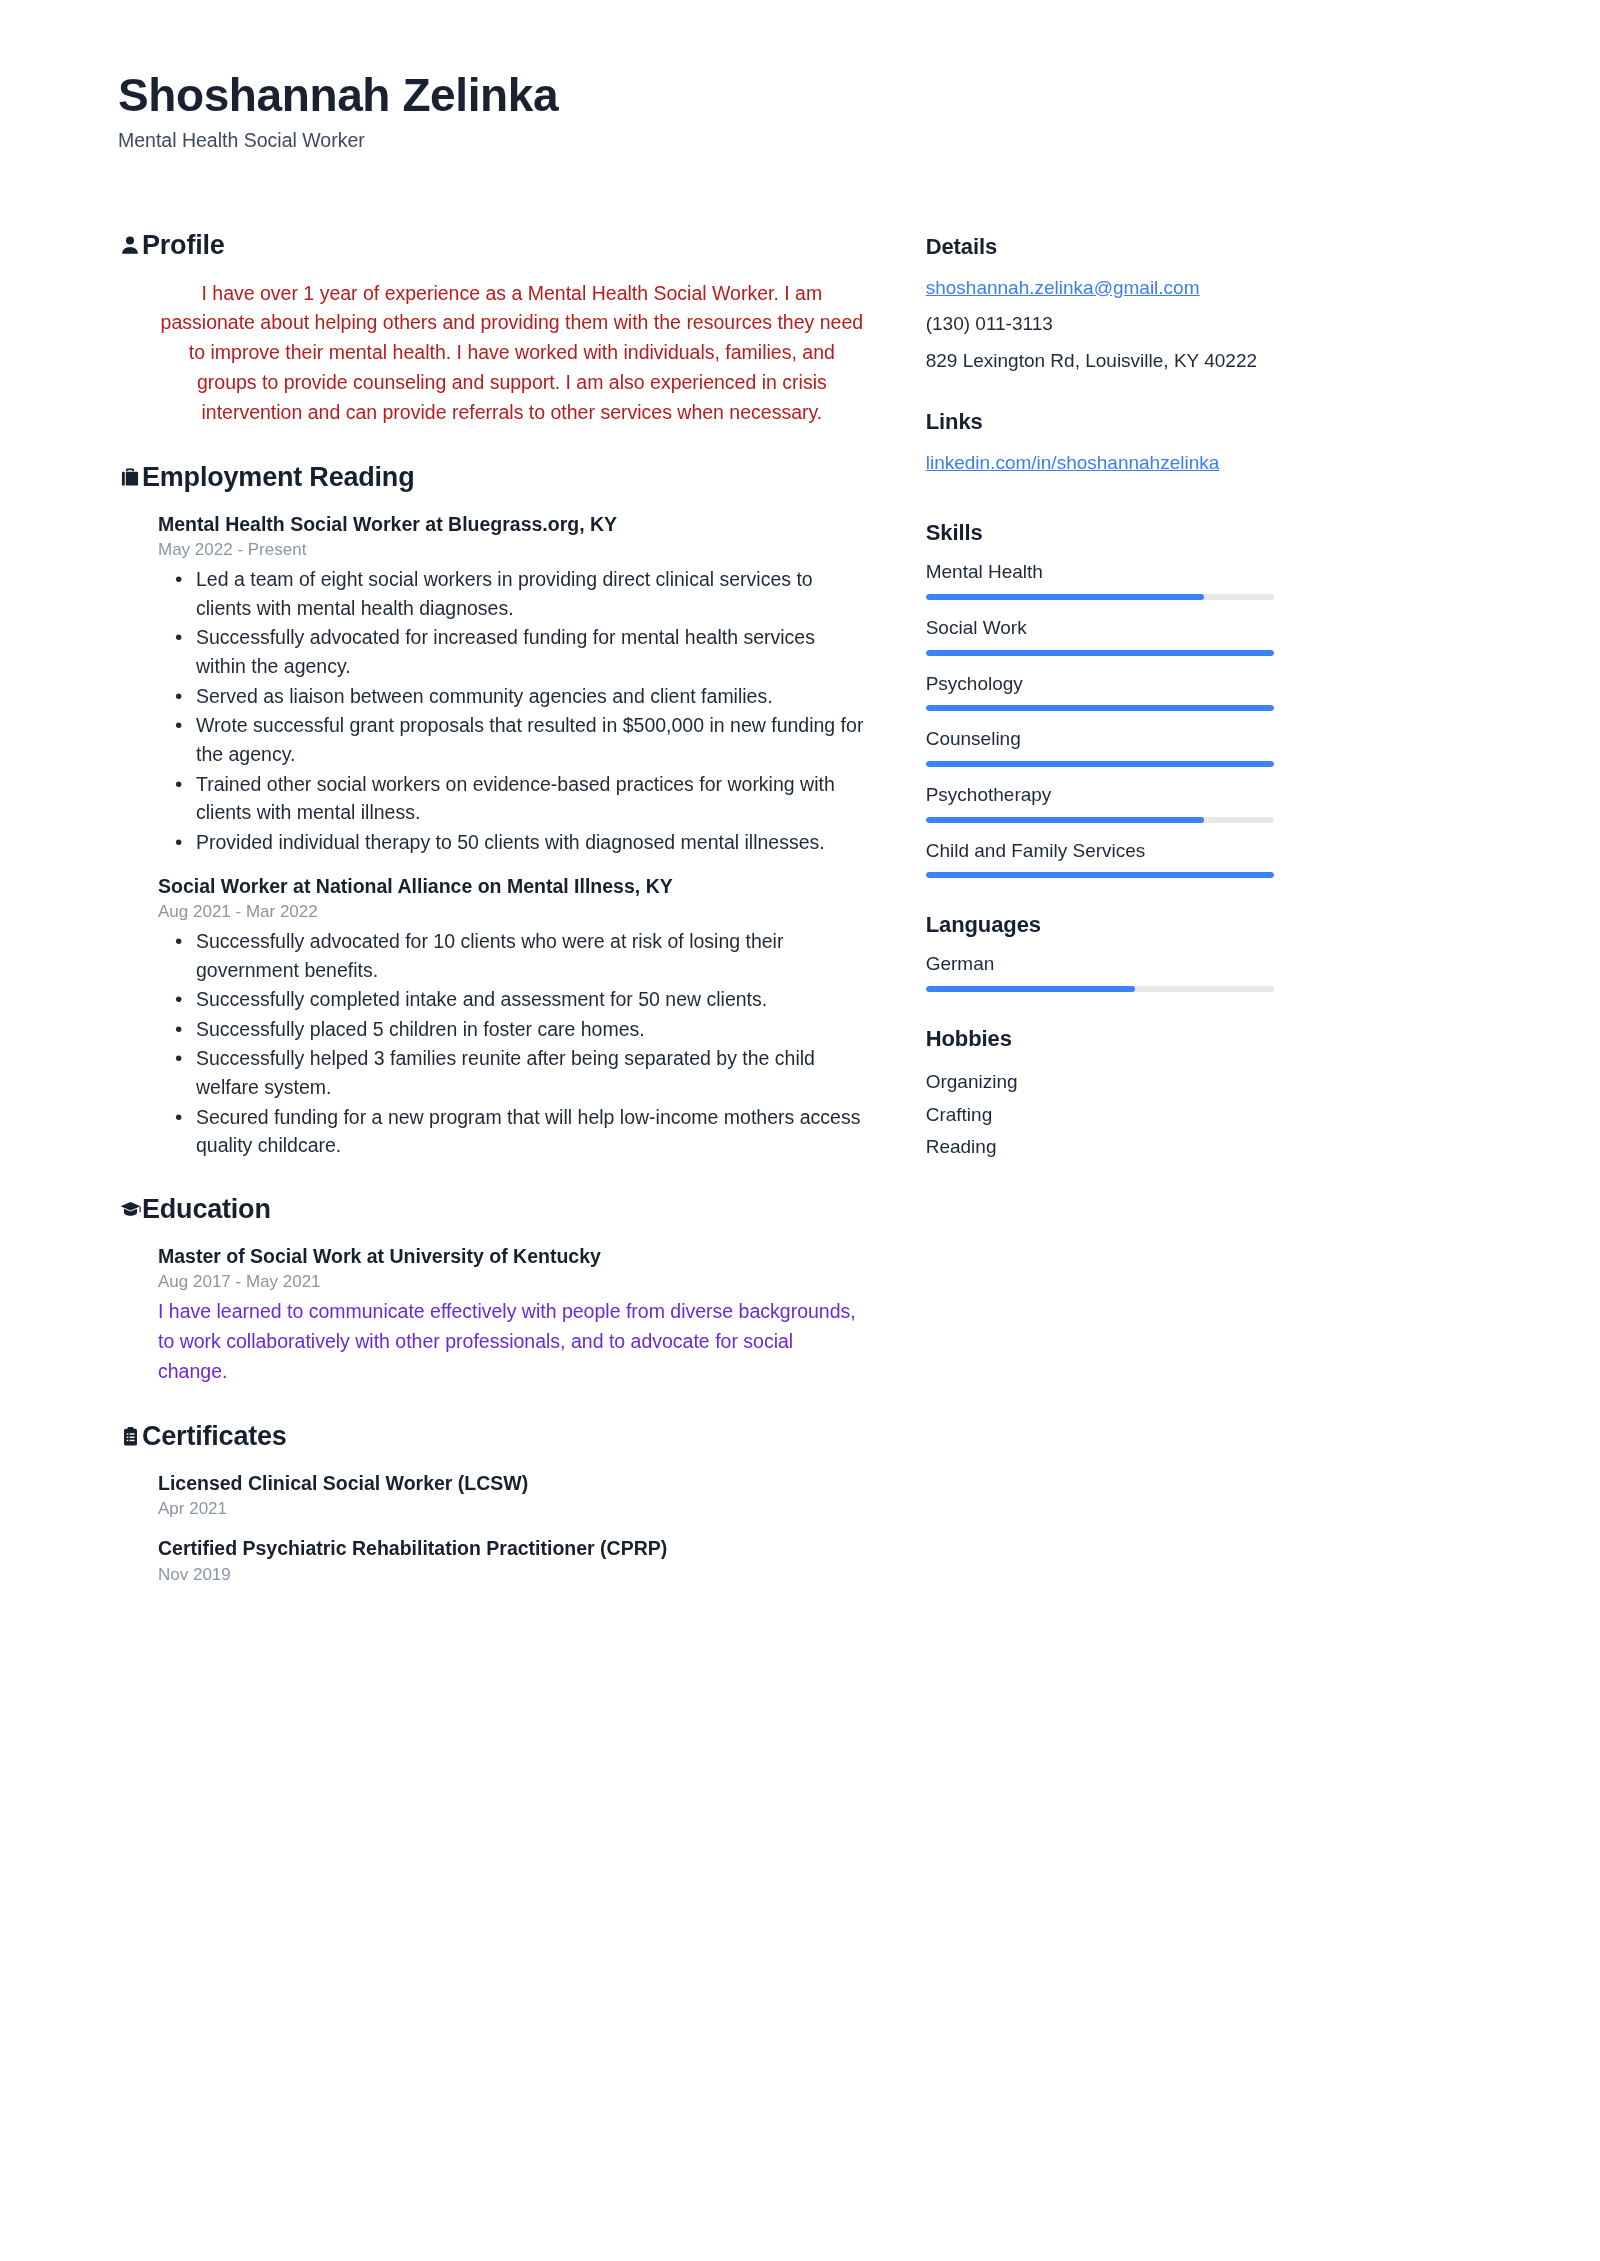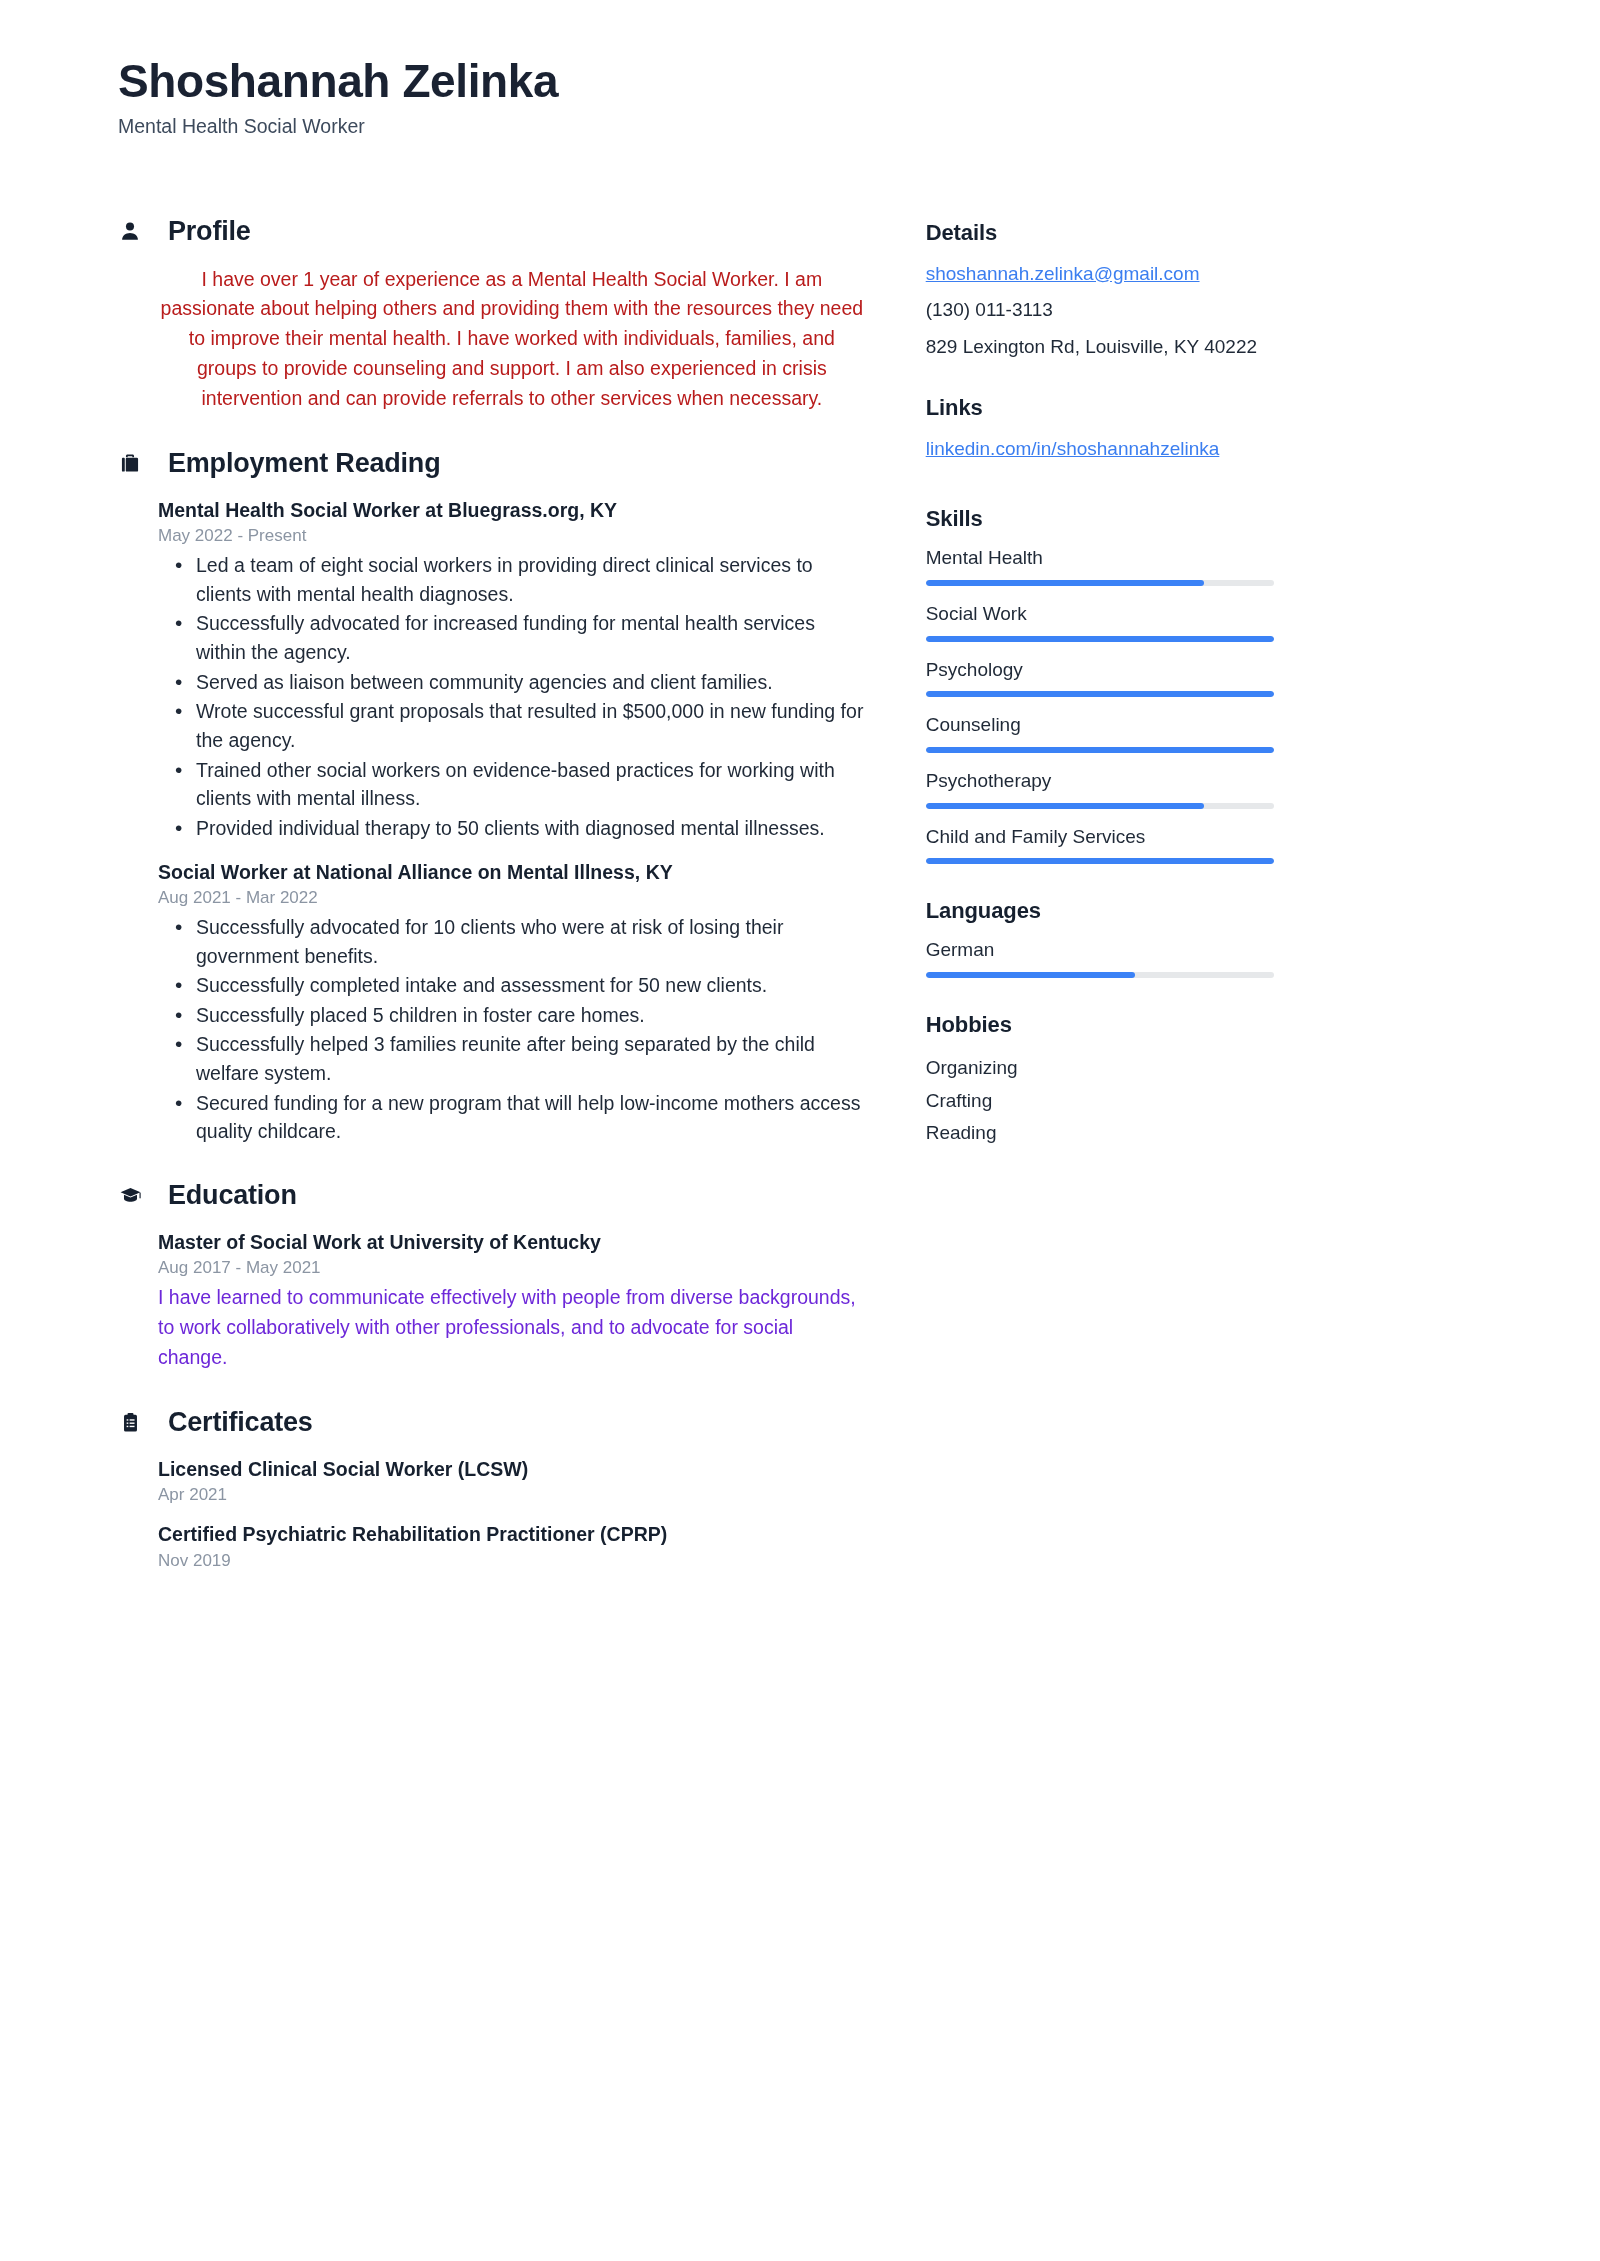--- a/index.html
+++ b/index.html
@@ -13,21 +13,21 @@
   body {
     font-family: "Liberation Sans", sans-serif;
     color: #1a2232;
     -webkit-font-smoothing: antialiased;
   }
 
   .page {
     width: 1392px;
     min-height: 2261px;
     background: #ffffff;
-    padding: 56px 118px 60px 118px;
+    padding: 70px 118px 60px 118px;
     position: relative;
   }
 
   
   .header { margin-bottom: 78px; }
 
   .name {
     font-size: 46px;
     font-weight: bold;
     letter-spacing: -0.4px;
@@ -57,21 +57,21 @@
     width: 382px;
     padding-top: 4px;
   }
 
   
   .section { margin-bottom: 34px; }
 
   .section-head {
     display: flex;
     align-items: center;
-    gap: 26px;
+    gap: 0;
     margin-bottom: 18px;
   }
 
   .section-icon {
     width: 24px;
     height: 24px;
     display: flex;
     align-items: center;
     justify-content: center;
     color: #16202f;

